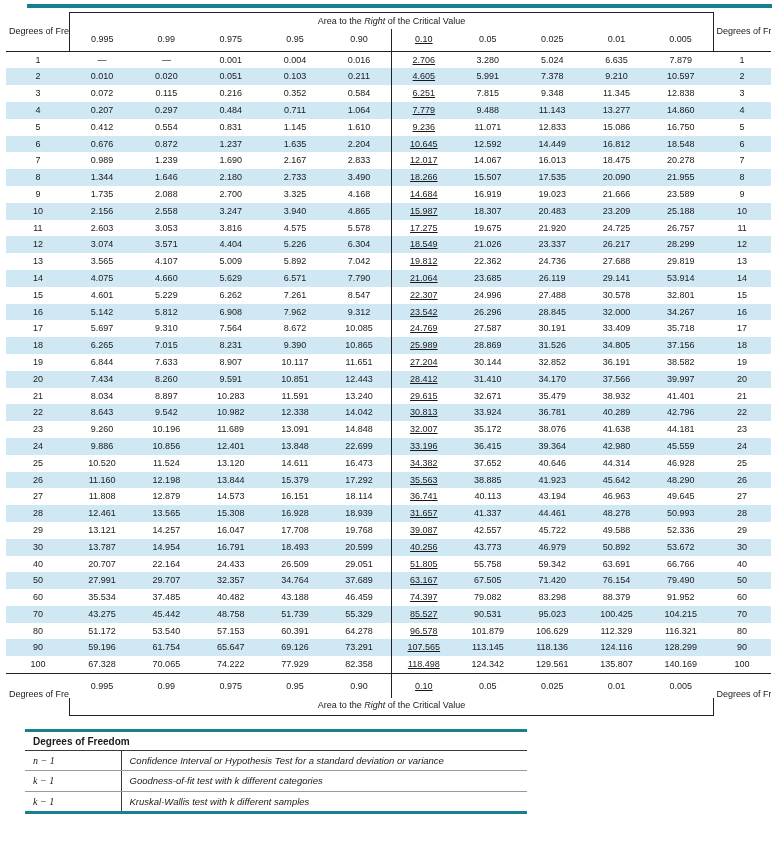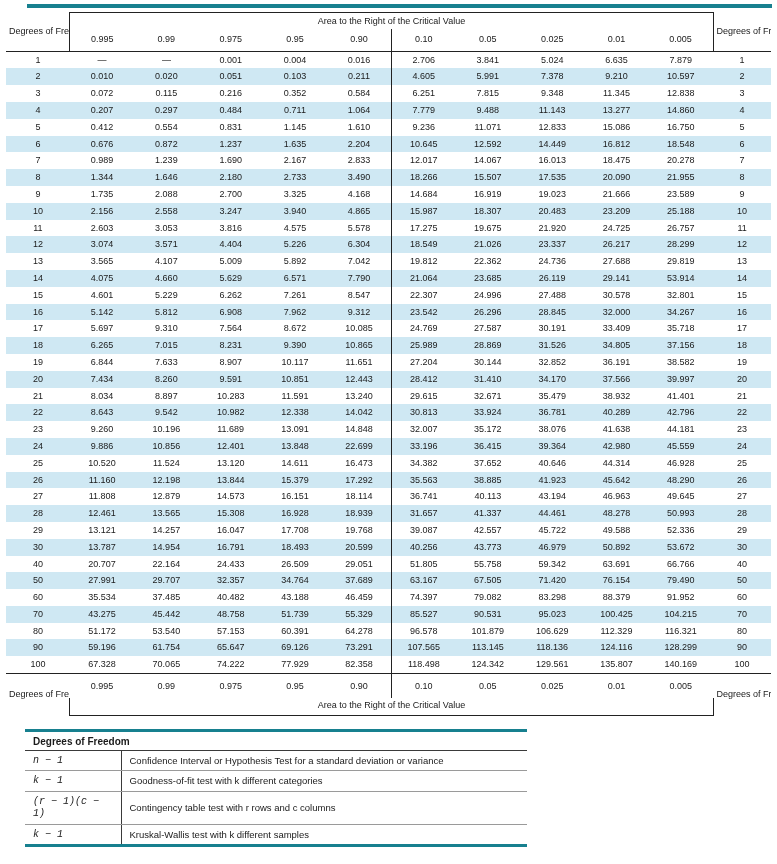--- a/index.html
+++ b/index.html
@@ -21,52 +21,52 @@
     width:765px; margin:0 auto;
   }
   .chi th, .chi td {
     font-size:9px; font-weight:normal; text-align:center;
     vertical-align:middle; line-height:1.2; overflow:hidden; white-space:nowrap;
   }
   .df-head { font-size:9px; line-height:1.3; white-space:normal; padding:1px 3px; }
 
   
   .area-caption { border:1px solid var(--rule); border-bottom:0; padding:3px 0 2px; font-size:9px; }
-  .it { }
+  .it { font-style:italic; }
   #col-label-row th { border-bottom:1px solid var(--rule); padding:5px 0 6px; }
   #col-label-row th:first-child { border-left:1px solid var(--rule); }
   #col-label-row th:last-child  { border-right:1px solid var(--rule); }
   thead .df-head { border-bottom:1px solid var(--rule); }
 
   
   tbody td { padding:3px 2px; color:#1a1a1a; }
   tbody tr.shade { background:var(--shade); }
-  .gd { border-left:1px solid var(--rule); }
+  .gd { border-left:1px solid var(--rule);text-decoration:underline; }
 
   
   tfoot td { background:#fff; }
   #foot-label-row td, tfoot .df-head { border-top:1px solid var(--rule); }
   #foot-label-row td.lab { padding:7px 0 6px; }
   #foot-label-row td.lab:first-of-type { border-left:1px solid var(--rule); }
   #foot-label-row td.lab:last-of-type  { border-right:1px solid var(--rule); }
   .foot-caption { border:1px solid var(--rule); border-top:0; padding:2px 0 4px; font-size:9px; }
 
   
   .legend {
     width:502px; margin:13px 0 0 25px;
     border-top:3px solid var(--accent);
     border-bottom:3px solid var(--accent);
   }
   .legend-title { font-weight:bold; font-size:10px; padding:4px 8px 3px; border-bottom:1px solid #3a3a3a; }
   .legend table { border-collapse:collapse; width:100%; }
-  .legend td { font-size:9.5px; padding:4px 8px 3px; border-bottom:1px solid #9a9a9a; text-align:left; line-height:1.25; }
+  .legend td { font-size:9.5px; padding:4px 8px 3px; border-bottom:1px solid #9a9a9a; text-align:left; line-height:1.25;font-style:italic; }
   .legend tr:last-child td { border-bottom:none; }
   .legend td.formula {
     width:96px; font-style:italic;
-    font-family:Liberation Mono, monospace; font-size:10px;
+    font-family:Liberation Serif, serif; font-size:10px;
     border-right:1px solid #3a3a3a;
   }
 </style>
 </head>
 <body style="--accent: #17808f; --shade: #cfe8f3;">
 
 <div class="page">
 
   <div class="top-rule"></div>
 
@@ -97,21 +97,21 @@
     </thead>
     <tbody id="table-body">
         <tr>
           <td>1</td>
           <td>—</td>
           <td>—</td>
           <td>0.001</td>
           <td>0.004</td>
           <td>0.016</td>
           <td class="gd">2.706</td>
-          <td>3.841</td>
+          <td>3.280</td>
           <td>5.024</td>
           <td>6.635</td>
           <td>7.879</td>
           <td>1</td>
         </tr>
         <tr class="shade">
           <td>2</td>
           <td>0.010</td>
           <td>0.020</td>
           <td>0.051</td>
@@ -642,24 +642,20 @@
       <tbody id="legend-body">
           <tr>
             <td class="formula">n − 1</td>
             <td class="desc">Confidence Interval or Hypothesis Test for a standard deviation or variance</td>
           </tr>
           <tr>
             <td class="formula">k − 1</td>
             <td class="desc">Goodness-of-fit test with k different categories</td>
           </tr>
           <tr>
-            <td class="formula">(r − 1)(c − 1)</td>
-            <td class="desc">Contingency table test with r rows and c columns</td>
-          </tr>
-          <tr>
             <td class="formula">k − 1</td>
             <td class="desc">Kruskal-Wallis test with k different samples</td>
           </tr>
         </tbody>
     </table>
   </div>
 
 </div>
 
 </body></html>

